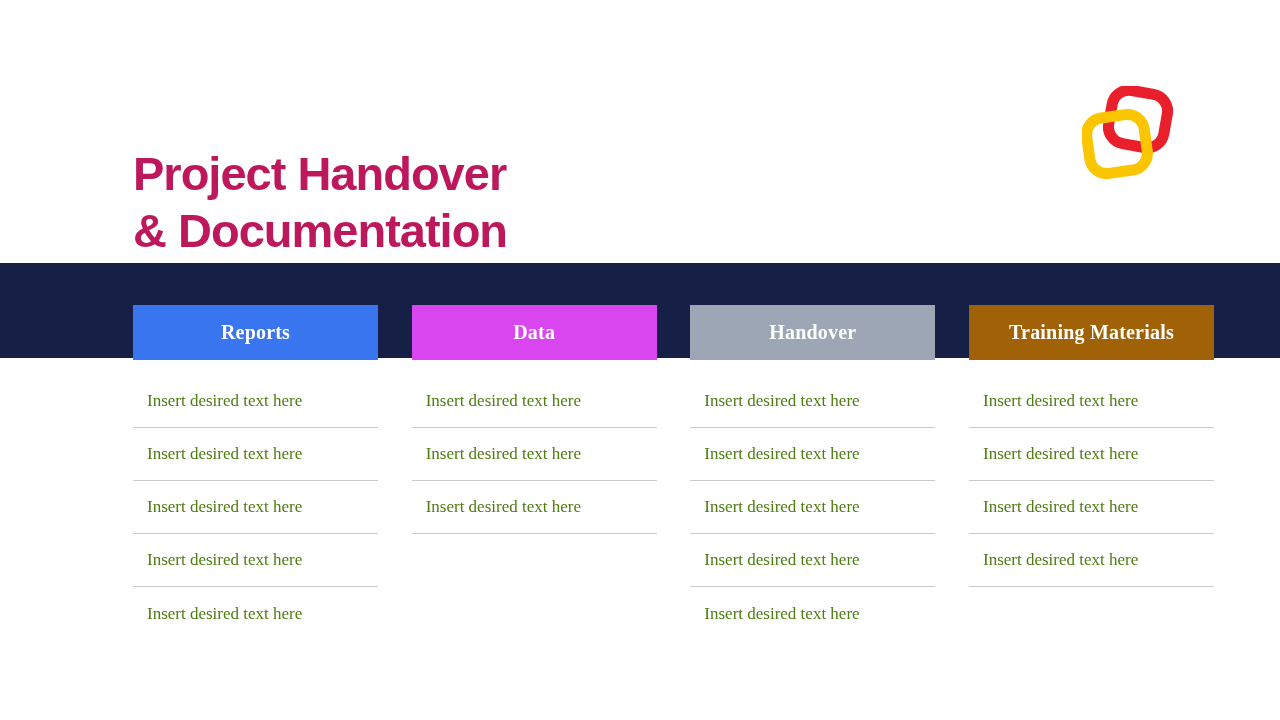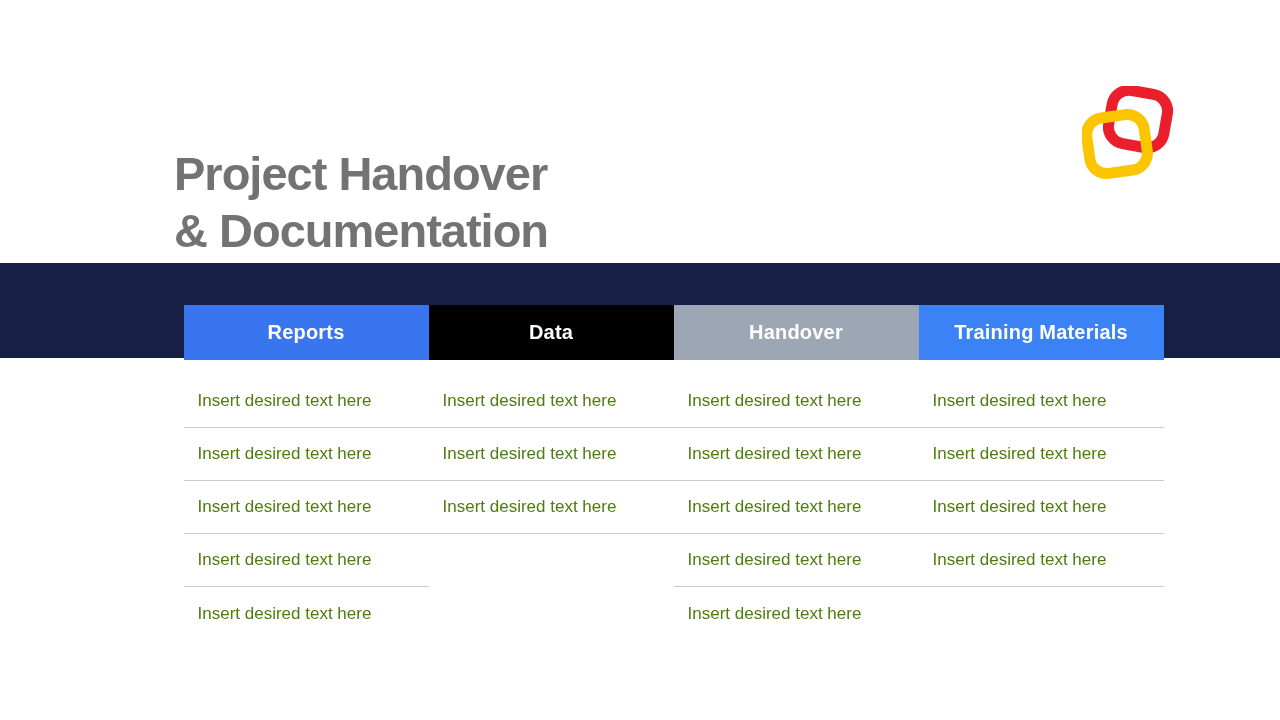--- a/index.html
+++ b/index.html
@@ -14,41 +14,41 @@
     color:#1C2653;
   }
   .slide-title span{display:block;}
   .logo{position:absolute;left:1082px;top:86px;width:92px;height:96px;}
   .band{
     position:absolute;left:0;top:263px;width:1280px;height:95px;
     background:#161F45;
   }
   .columns{
     position:absolute;left:133px;top:305px;width:1081px;
-    display:flex;justify-content:center;
+    display:flex;justify-content:space-between;font-family:Liberation Serif, serif;
   }
   .column{width:245px;}
   .col-header{
     height:55px;display:flex;align-items:center;justify-content:center;
     color:#ffffff;font-size:20px;font-weight:700;letter-spacing:0.2px;
   }
   .rows{margin-top:15px;}
   .row{
     height:53px;display:flex;align-items:center;
     padding-left:14px;box-sizing:border-box;
     border-bottom:1px solid #C9CBCD;
     font-size:17px;color:#4d7c0f;
   }
   
   .rows .row:nth-child(5){border-bottom:none;}
 </style>
 </head>
 <body>
 
-<h1 class="slide-title" style="color: #737373; margin-left: 41px;">
+<h1 class="slide-title" style="color: #be185d;">
   <span>Project Handover</span>
   <span>&amp; Documentation</span>
 </h1>
 
 <div class="logo">
   <svg width="92" height="96" viewBox="0 0 92 96">
     <rect x="28" y="6" width="56" height="54" rx="17" fill="none" stroke="#E9202B" stroke-width="11" transform="rotate(10 56 33)"></rect>
     <rect x="6" y="30" width="58" height="56" rx="17" fill="none" stroke="#FCC502" stroke-width="11" transform="rotate(-8 35 58)"></rect>
   </svg>
 </div>
@@ -70,21 +70,21 @@
         </div>
         <div class="row">
           <span>Insert desired text here</span>
         </div>
         <div class="row">
           <span>Insert desired text here</span>
         </div>
       </div>
   </div>
   <div class="column">
-    <div class="col-header" style="background: #000000;">Data</div>
+    <div class="col-header" style="background: #d946ef;">Data</div>
     <div class="rows">
         <div class="row">
           <span>Insert desired text here</span>
         </div>
         <div class="row">
           <span>Insert desired text here</span>
         </div>
         <div class="row">
           <span>Insert desired text here</span>
         </div>
@@ -104,21 +104,21 @@
         </div>
         <div class="row">
           <span>Insert desired text here</span>
         </div>
         <div class="row">
           <span>Insert desired text here</span>
         </div>
       </div>
   </div>
   <div class="column">
-    <div class="col-header" style="background: #3b82f6;">Training Materials</div>
+    <div class="col-header" style="background: #a16207;">Training Materials</div>
     <div class="rows">
         <div class="row">
           <span>Insert desired text here</span>
         </div>
         <div class="row">
           <span>Insert desired text here</span>
         </div>
         <div class="row">
           <span>Insert desired text here</span>
         </div>

